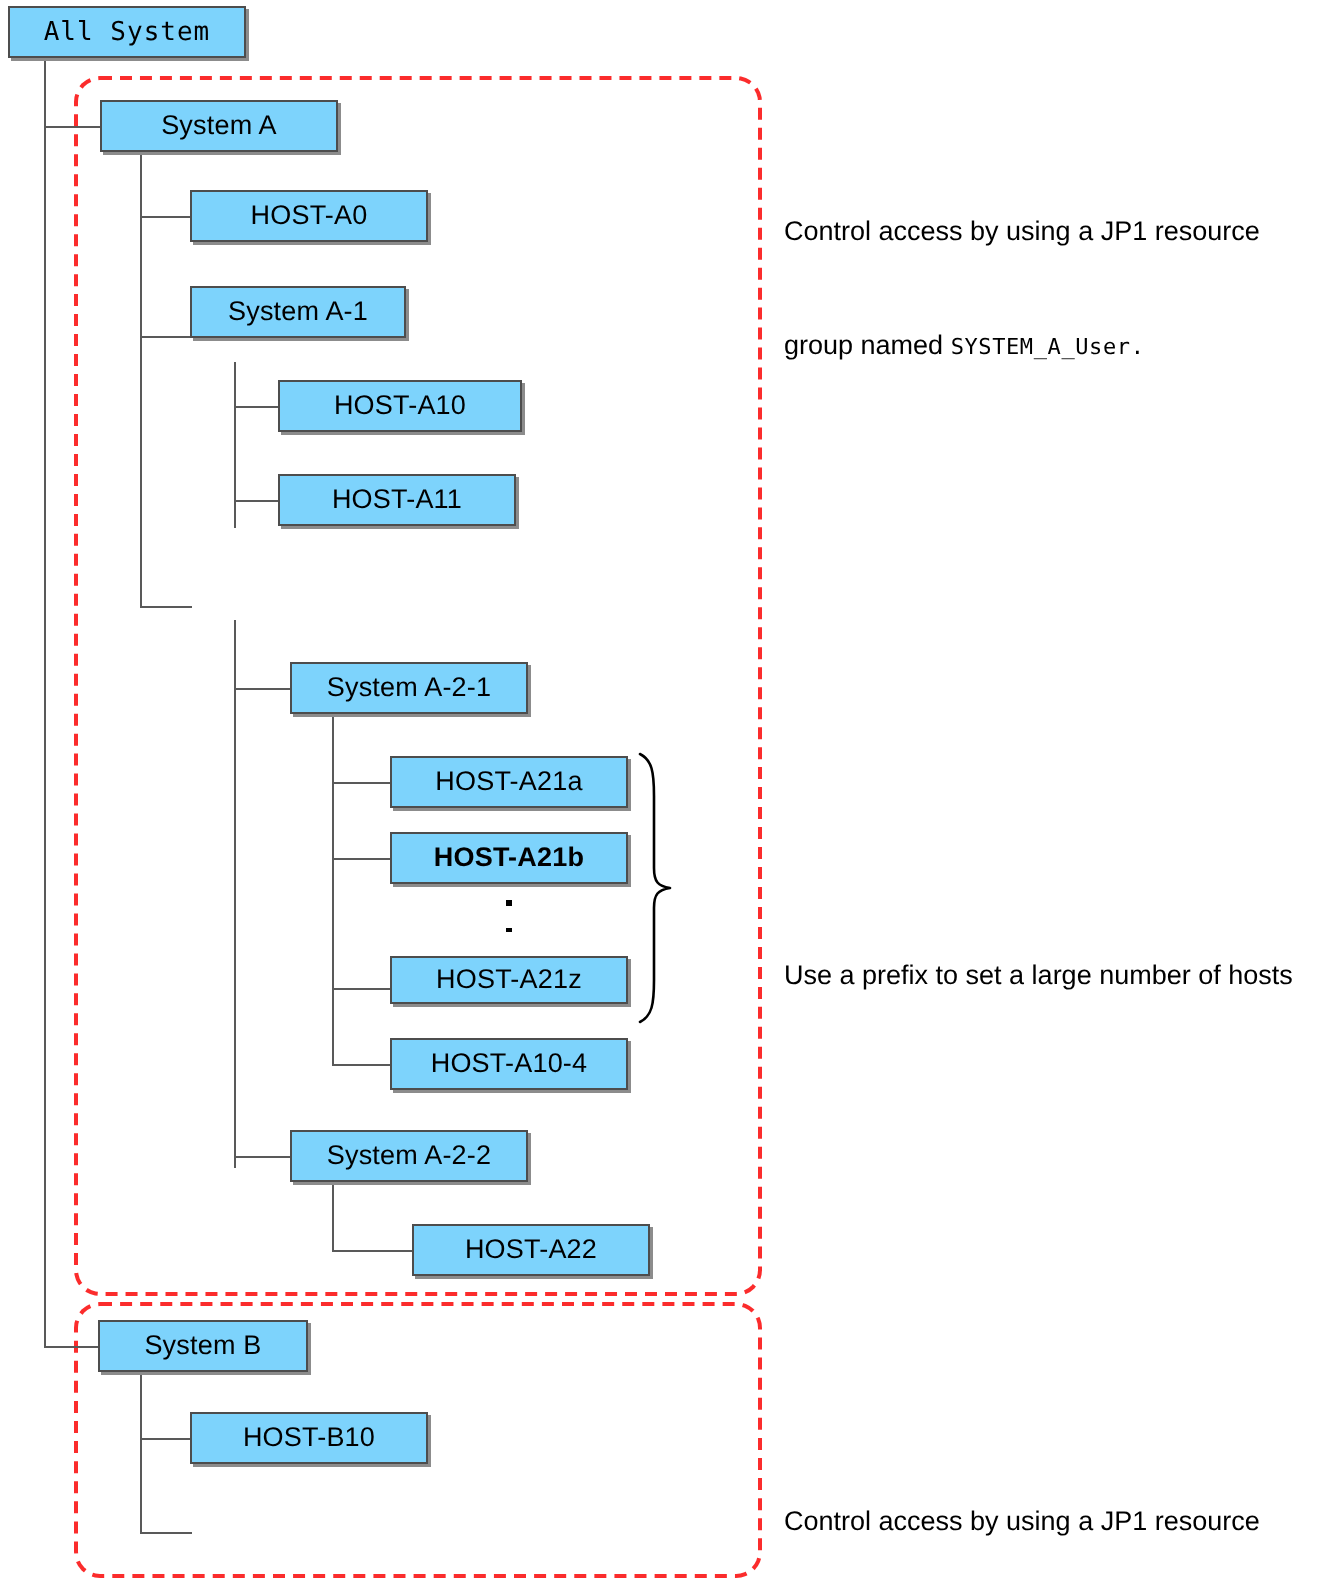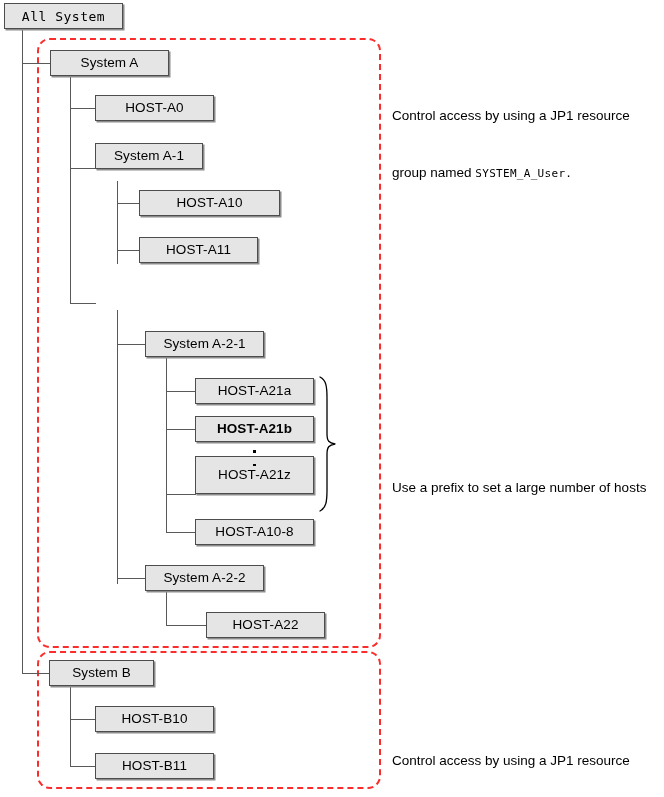--- a/index.html
+++ b/index.html
@@ -17,21 +17,21 @@
     width: 664px;
     height: 797px;
     background: #ffffff;
     overflow: hidden;
   }
 
   
   .node {
     position: absolute;
     box-sizing: border-box;
-    background: #e5e5e5;
+    background: #7dd3fc;
     border: 1px solid #4d4d4d;
     box-shadow: 1.5px 1.5px 0 0 #8c8c8c;
     display: flex;
     align-items: center;
     justify-content: center;
     font-size: 13.5px;
     line-height: 1;
     color: #000000;
     letter-spacing: 0.1px;
     white-space: nowrap;
@@ -140,44 +140,43 @@
   <div class="hline" style="left:70px; top:766px; width:26px;"></div>
 
   <div class="node mono" style="left:4px; top:3px; width:119px; height:26px;">All System</div>
 
   <div class="node" style="left:50px; top:50px; width:119px; height:26px;">System A</div>
 
   <div class="node" style="left:95px; top:95px; width:119px; height:26px;">HOST-A0</div>
 
   <div class="node" style="left:95px; top:143px; width:108px; height:26px;">System A-1</div>
 
-  <div class="node" style="left:139px; top:190px; width:141px; height:26px;text-align:center;">HOST-A10</div>
+  <div class="node" style="left:139px; top:190px; width:122px; height:26px;text-align:center;">HOST-A10</div>
 
   <div class="node" style="left:139px; top:237px; width:119px; height:26px;">HOST-A11</div>
 
 
   <div class="node" style="left:145px; top:331px; width:119px; height:26px;">System A-2-1</div>
 
   <div class="node" style="left:195px; top:378px; width:119px; height:26px;">HOST-A21a</div>
 
   <div class="node" style="left:195px; top:416px; width:119px; height:26px;font-weight:bold;">HOST-A21b</div>
 
-  <div class="node" style="left:195px; top:456px; width:119px; height:38px;">HOST-A21z</div>
-
-  <div class="node" style="left:195px; top:519px; width:119px; height:26px;">HOST-A10-8</div>
+  <div class="node" style="left:195px; top:478px; width:119px; height:24px;">HOST-A21z</div>
+
+  <div class="node" style="left:195px; top:519px; width:119px; height:26px;">HOST-A10-4</div>
 
   <div class="node" style="left:145px; top:565px; width:119px; height:26px;">System A-2-2</div>
 
   <div class="node" style="left:206px; top:612px; width:119px; height:26px;">HOST-A22</div>
 
   <div class="node" style="left:49px; top:660px; width:105px; height:26px;">System B</div>
 
   <div class="node" style="left:95px; top:706px; width:119px; height:26px;">HOST-B10</div>
 
-  <div class="node" style="left:95px; top:753px; width:119px; height:26px;">HOST-B11</div>
 
   <div class="dots" style="left:253px; top:450px;">
     <span></span>
       <span></span>
   </div>
 
   <div class="brace" style="left:318px; top:376px;">
     <svg width="26" height="136" viewBox="0 0 26 136" fill="none" xmlns="http://www.w3.org/2000/svg">
       <path d="M2 1 C8 4, 9 10, 9 22 L9 58 C9 65, 11 67, 17 68
                C11 69, 9 71, 9 78 L9 114 C9 126, 8 132, 2 135" stroke="#000000" stroke-width="1.3" fill="none" stroke-linecap="round" stroke-linejoin="round"></path>

